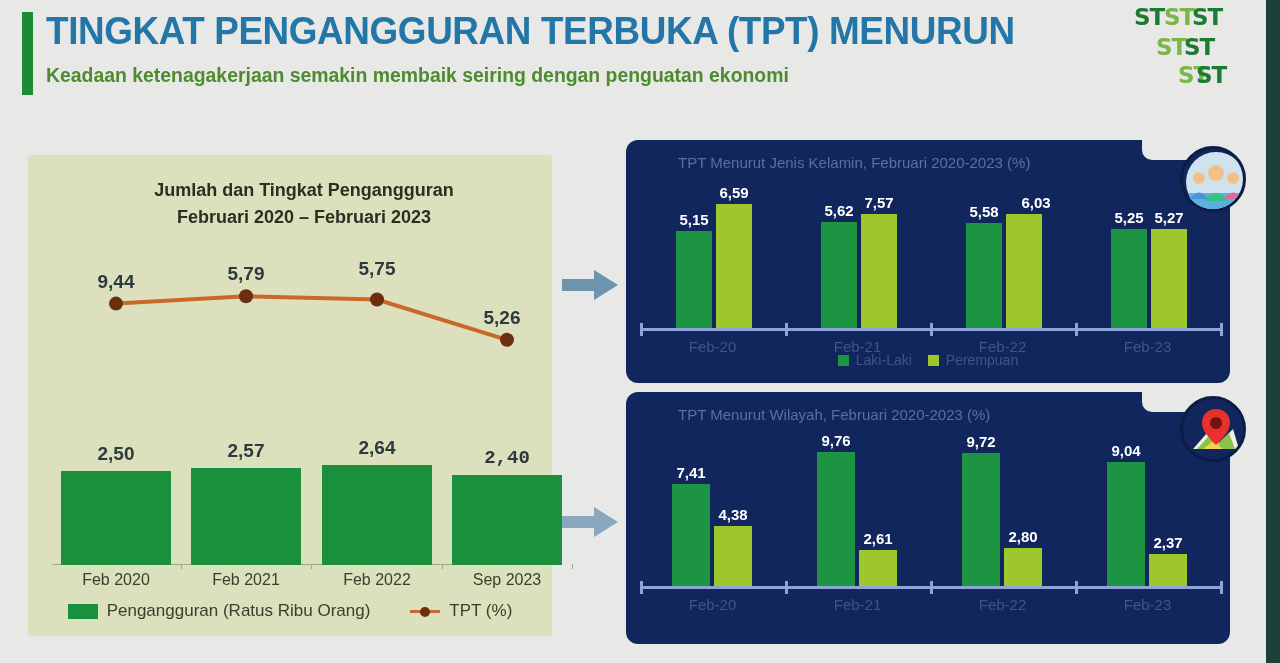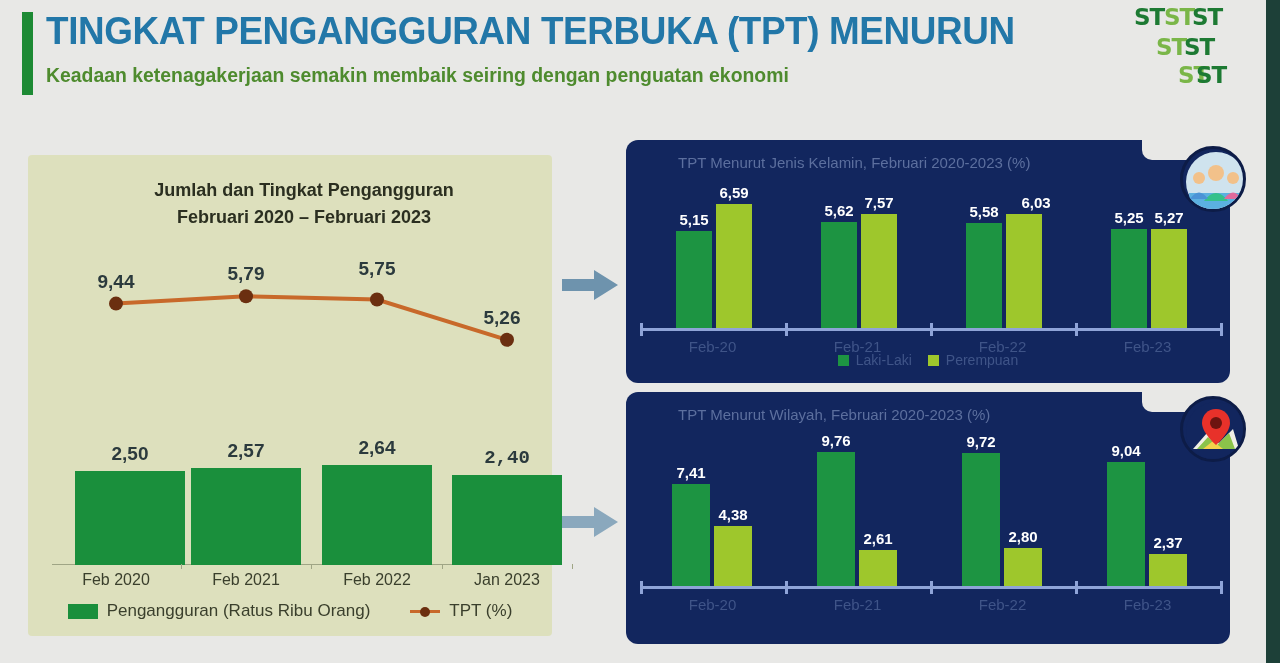--- a/index.html
+++ b/index.html
@@ -303,21 +303,21 @@
         <circle cx="479" cy="94.8235294117647" r="7" fill="#6b2f10"></circle>
       </svg>
       <div class="pt-label" style="left: 88px; top: 25.5882px;">9,44</div>
       <div class="pt-label" style="left: 218px; top: 18.1765px;">5,79</div>
       <div class="pt-label" style="left: 349px; top: 13px;">5,75</div>
       <div class="pt-label" style="left: 474px; top: 61.8235px;">5,26</div>
     </div>
 
   <div class="bars-area" id="lp-bars-host">
     <div class="axis-line"></div>
-  <div class="bar-col" style="left: 35px; height: 115px;">
+  <div class="bar-col" style="left: 21px; height: 115px;">
         <div class="bar-val" style="bottom: 100.262px;">2,50</div>
         <div class="bar-rect" style="height: 94.2623px; background: rgb(26, 143, 60);"></div>
       </div>
       <div class="axis-tick" style="left: 141px;"></div>
       <div class="bar-col" style="left: 151px; height: 115px;">
         <div class="bar-val" style="bottom: 102.902px;">2,57</div>
         <div class="bar-rect" style="height: 96.9016px; background: rgb(26, 143, 60);"></div>
       </div>
       <div class="axis-tick" style="left: 271px;"></div>
       <div class="bar-col" style="left: 282px; height: 115px;">
@@ -328,21 +328,21 @@
       <div class="bar-col" style="left: 412px; height: 115px;">
         <div class="bar-val" style="bottom: 96.4918px; font-family: Liberation Mono, monospace;">2,40</div>
         <div class="bar-rect" style="height: 90.4918px; background: rgb(26, 143, 60);"></div>
       </div>
       <div class="axis-tick" style="left: 532px;"></div>
     </div>
   <div id="lp-cats-host">
       <div class="cat-label" style="left: 88px;">Feb 2020</div>
       <div class="cat-label" style="left: 218px;">Feb 2021</div>
       <div class="cat-label" style="left: 349px;">Feb 2022</div>
-      <div class="cat-label" style="left: 479px;">Jan 2023</div>
+      <div class="cat-label" style="left: 479px;">Sep 2023</div>
     </div>
 
   <div class="lp-legend" id="lp-legend-host">
       <div class="leg-item">
         <div class="leg-swatch-sq" style="background: rgb(26, 143, 60);"></div>
         <span class="leg-text">Pengangguran (Ratus Ribu Orang)</span>
       </div>
       <div class="leg-item">
         <div class="leg-line-mark"></div>
         <span class="leg-text">TPT (%)</span>

